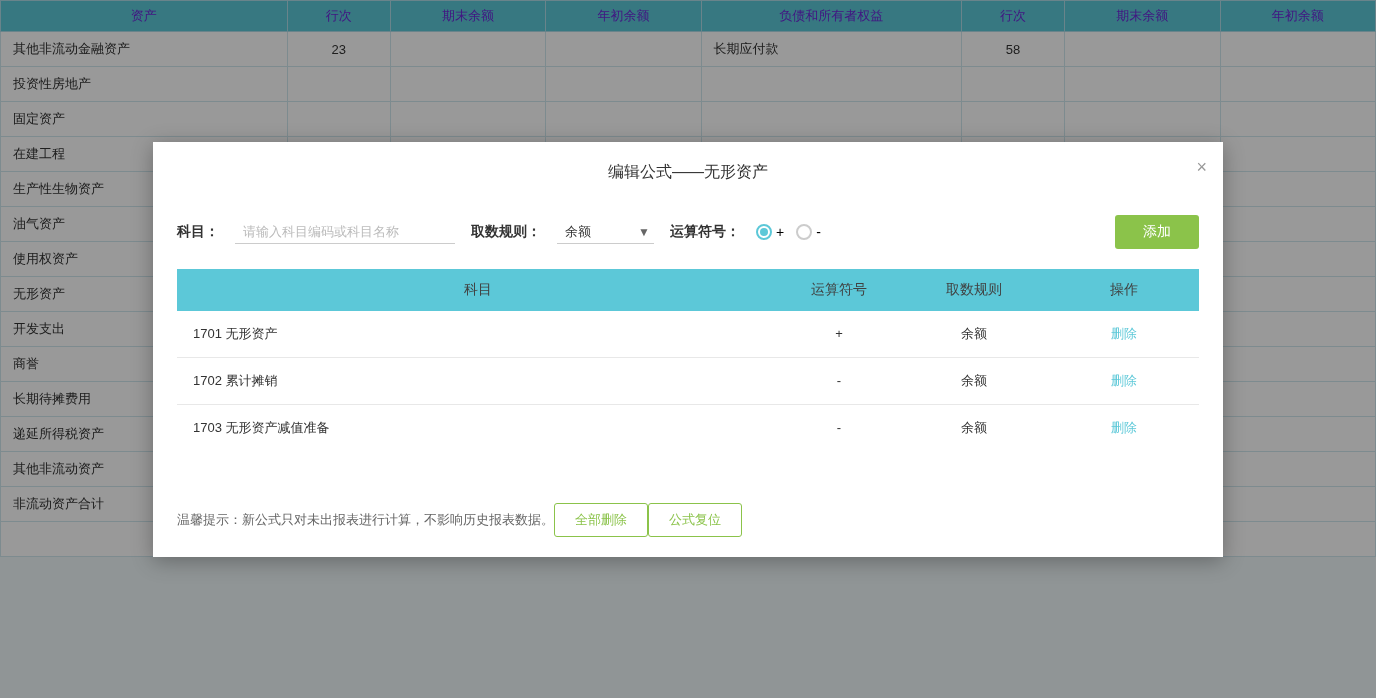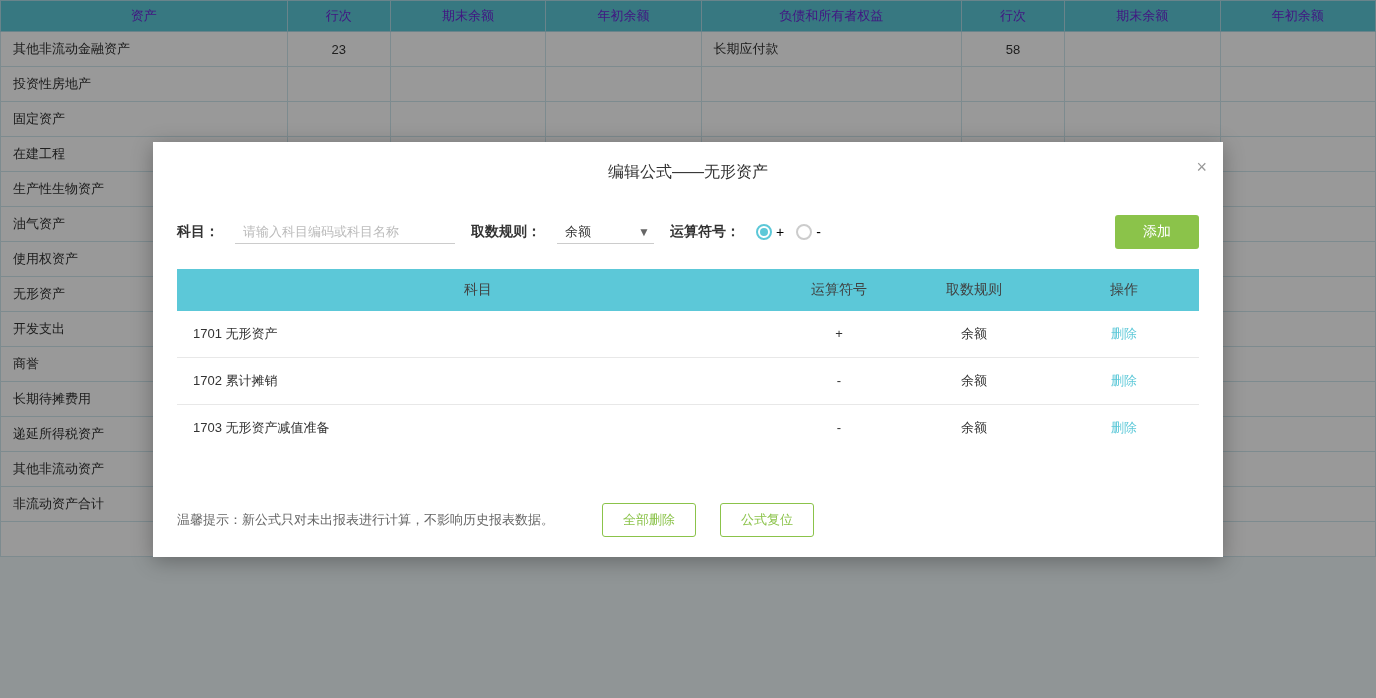--- a/index.html
+++ b/index.html
@@ -243,22 +243,21 @@
       justify-content: flex-start;
     }
 
     .tip-text {
       color: #666;
       font-size: 13px;
     }
 
     .footer-buttons {
       display: flex;
-      gap: 24px;
-      margin-left: 48px;
+      gap: 0;
     }
 
     .btn-outline {
       background: white;
       border: 1px solid #8bc34a;
       color: #8bc34a;
       padding: 7px 20px;
       border-radius: 3px;
       cursor: pointer;
       font-size: 13px;

